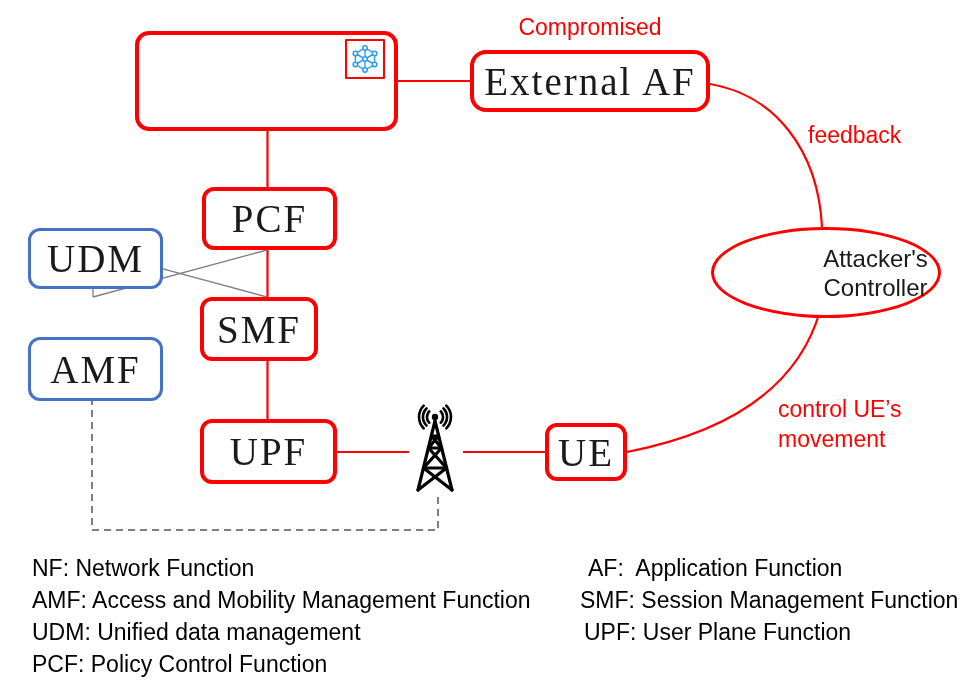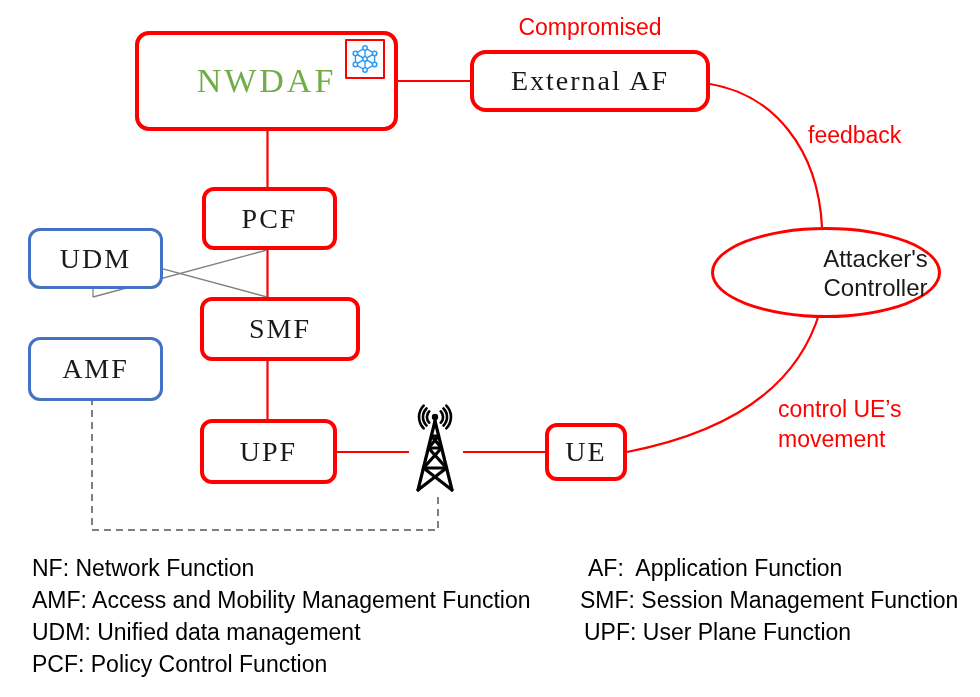--- a/index.html
+++ b/index.html
@@ -15,21 +15,21 @@
     position:absolute;
     background:#ffffff;
     display:flex;align-items:center;justify-content:center;
     font-family:"Liberation Serif",serif;
     color:#1a1a1a;
     z-index:2;
     box-sizing:border-box;
   }
   .red-box{border:4px solid #FF0000;border-radius:14px;}
   .blue-box{border:3px solid #4472C4;border-radius:12px;margin-top:40px;}
-  .node-label{font-size:28px;letter-spacing:2px;white-space:nowrap;}
+  .node-label{font-size:39px;letter-spacing:2px;white-space:nowrap;}
   .nwdaf-label{
     font-size:34px;letter-spacing:3px;color:#70AD47;font-weight:500;
   }
   .nn-icon-frame{
     position:absolute;right:9px;top:4px;width:40px;height:40px;
     border:2px solid #FF0000;background:#fcfcfc;
     display:flex;align-items:center;justify-content:center;
     box-sizing:border-box;border-radius:1px;
   }
   .annotation{
@@ -73,21 +73,20 @@
       <line x1="93" y1="250" x2="93" y2="297"></line>
       <line x1="93" y1="250" x2="267" y2="297"></line>
       <line x1="267" y1="250" x2="93" y2="297"></line>
     </g>
     <g stroke="#7F7F7F" stroke-width="2" fill="none" stroke-dasharray="7 5">
       <path d="M 92 362 L 92 530 L 438 530 L 438 496"></path>
     </g>
   </svg>
 
   <div class="box red-box" style="left:135px;top:31px;width:263px;height:100px;">
-    <span class="nwdaf-label">NWDAF</span>
     <span class="nn-icon-frame">
       <svg width="34" height="34" viewBox="0 0 40 40">
         <g stroke="#2B9BF3" stroke-width="1.6" fill="none">
           <path d="M20 7 L31.3 13.5 L31.3 26.5 L20 33 L8.7 26.5 L8.7 13.5 Z"></path>
           <path d="M20 7 L20 20 M31.3 13.5 L20 20 M31.3 26.5 L20 20 M20 33 L20 20 M8.7 26.5 L20 20 M8.7 13.5 L20 20"></path>
           <path d="M8.7 13.5 L31.3 26.5 M31.3 13.5 L8.7 26.5"></path>
         </g>
         <g stroke="#2B9BF3" stroke-width="1.8" fill="#ffffff">
           <circle cx="20" cy="7" r="2.6"></circle>
             <circle cx="31.3" cy="13.5" r="2.6"></circle>
@@ -112,21 +111,21 @@
   </div>
 
   <div class="box red-box" style="left:202px;top:187px;width:135px;height:63px;border-radius:12px;">
     <span class="node-label">PCF</span>
   </div>
 
   <div class="box blue-box" style="left:28px;top:297px;width:135px;height:64px;">
     <span class="node-label">AMF</span>
   </div>
 
-  <div class="box red-box" style="left:200px;top:297px;width:160px;height:64px;border-radius:12px;">
+  <div class="box red-box" style="left:200px;top:297px;width:118px;height:64px;border-radius:12px;">
     <span class="node-label">SMF</span>
   </div>
 
   <div class="box red-box" style="left:200px;top:419px;width:137px;height:65px;border-radius:12px;">
     <span class="node-label">UPF</span>
   </div>
 
   <span class="tower">
     <svg width="64" height="94" viewBox="0 0 64 94">
       <g stroke="#000000" stroke-width="2.6" fill="none" stroke-linecap="round">

